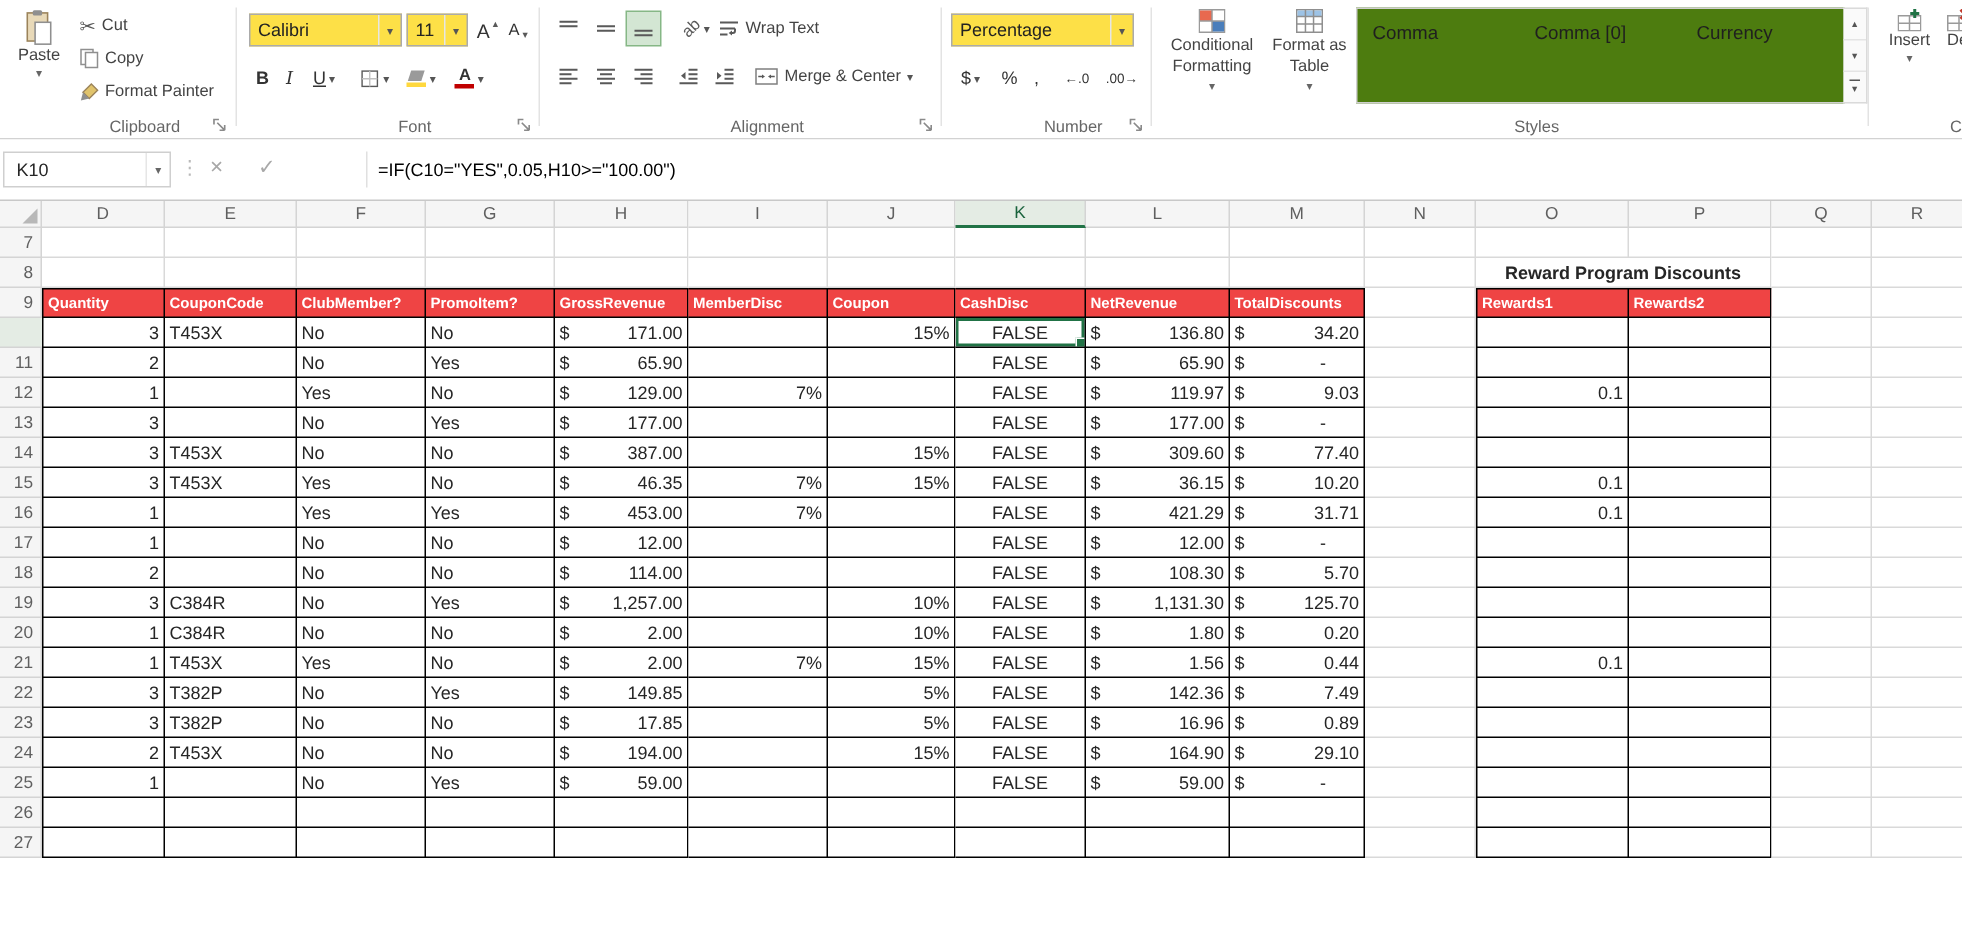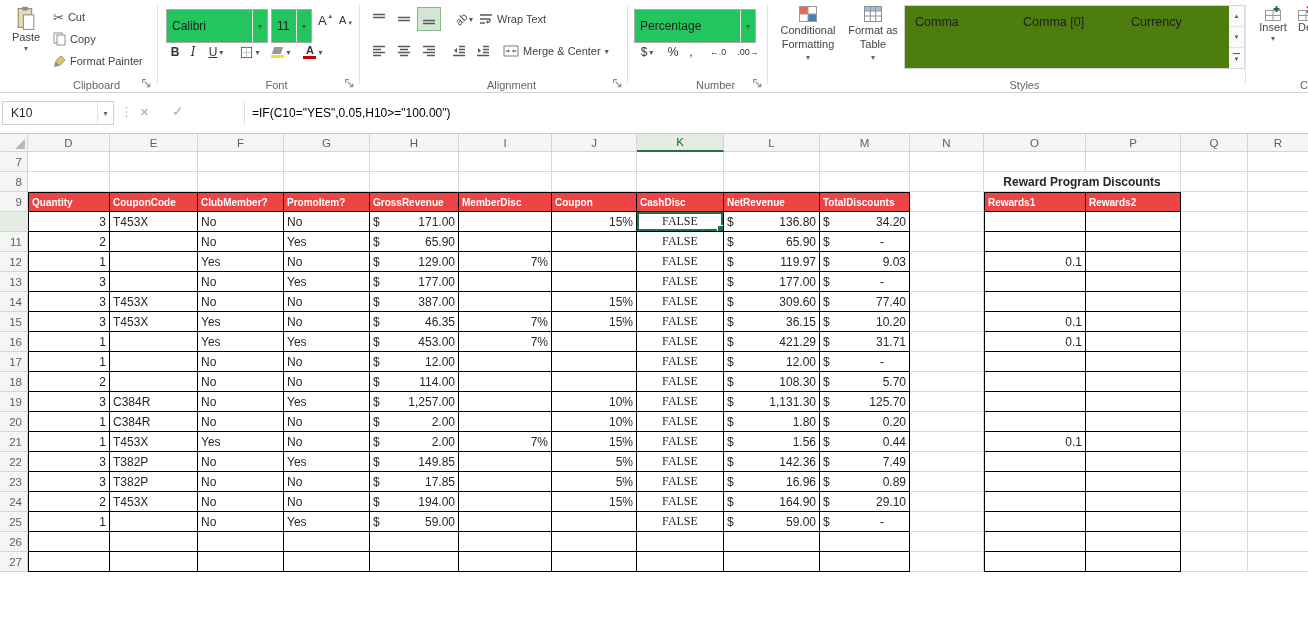--- a/index.html
+++ b/index.html
@@ -13,21 +13,21 @@
   
   .ribbon { position:absolute; top:0; left:0; width:1308px; height:93px; background:#fff; border-bottom:1px solid #d2d2d2; }
   .rgroup { position:absolute; top:0; height:92px; }
   .rgroup::after { content:''; position:absolute; right:0; top:5px; bottom:8px; width:1px; background:#e3e3e3; }
   .glabel { position:absolute; left:0; right:0; bottom:1px; text-align:center; font-size:11px; color:#666; white-space:nowrap;padding-left:35px; }
   .bigbtn { position:absolute; top:3px; height:74px; display:flex; flex-direction:column; align-items:center; padding-top:3px; font-size:11px; color:#444; cursor:default; }
   .bigbtn .dd { font-size:8px; color:#666; margin-top:1px; }
   .biglabel { width:64px; text-align:center; line-height:1.25; margin-top:2px; }
   .smbtn { position:absolute; height:20px; display:flex; align-items:center; gap:4px; font-size:11px; color:#444; padding:0 3px; white-space:nowrap; }
   .tbtn { position:absolute; height:22px; display:flex; align-items:center; justify-content:center; gap:2px; font-size:12px; color:#333; }
-  .combo { position:absolute; height:34px; background:#22c55e; border:1px solid #ababab; display:flex; align-items:center; font-size:12px; color:#222; padding-left:5px; }
+  .combo { position:absolute; height:22px; background:#fde047; border:1px solid #ababab; display:flex; align-items:center; font-size:12px; color:#222; padding-left:5px; }
   .combo .dd, .tbtn .dd, .smbtn .dd { font-size:8px; color:#555; }
   .combo .dd { margin-left:auto; align-self:stretch; width:15px; display:flex; align-items:center; justify-content:center; border-left:1px solid #e6e6e6; }
   .launcher { position:absolute; bottom:3px; width:11px; height:11px; }
   .hl { background:#d3e6d3; outline:1px solid #86b786; }
   .glyph { font-size:13px; color:#595959; }
   .orient { display:inline-block; transform:rotate(-45deg); font-size:11px; color:#595959; }
   .fillic, .fcic { display:flex; flex-direction:column; align-items:center; gap:1px; }
   .bucket { width:9px; height:7px; background:#9a9a9a; transform:skewX(-18deg); }
   .bar { width:13px; height:3px; }
   .fcA { font-size:11px; font-weight:bold; color:#333; line-height:9px; }
@@ -61,21 +61,21 @@
     font-size:12px;
   }
   .gh { background:#f5f5f5; border-right:1px solid #d4d4d4; border-bottom:1px solid #d4d4d4; color:#5f5f5f; font-size:11.5px; display:flex; align-items:center; justify-content:center; overflow:hidden; }
   .gh.rowh { justify-content:flex-end; padding-right:5px; }
   .corner { position:relative; }
   .corner::after { content:''; position:absolute; right:2px; bottom:2px; border-style:solid; border-width:0 0 10px 10px; border-color:transparent transparent #b8b8b8 transparent; }
   .selh-col { background:#e4ece4; border-bottom:2px solid #217346; color:#19623c; }
   .selh-row { background:#e4ece4; border-right:2px solid #217346; color:#19623c;padding-left:44px; }
   .cell { background:#fff; border-right:1px solid #d9d9d9; border-bottom:1px solid #d9d9d9; display:flex; align-items:center; padding:0 3px; overflow:hidden; white-space:nowrap; }
   .cell.ar { justify-content:flex-end; }
-  .cell.ac { justify-content:center;font-family:Liberation Serif, serif; }
+  .cell.ac { justify-content:center; }
   .cell.ttl { font-weight:bold; justify-content:center; }
   .cell.t { border-right-color:#000; border-bottom-color:#000; }
   .cell.tl { border-left:1px solid #000; }
   .cell.tt { border-top:1px solid #000; }
   .cell.th { background:#ef4444; color:#fff; font-weight:bold; font-size:10px; }
   .cell.acct { justify-content:space-between; }
   .cell.acct .dash { padding-right:22px; }
   .cell.sel { position:relative; box-shadow:inset 0 0 0 2px #217346; z-index:3; }
   .cell.sel::after { content:''; position:absolute; right:0; bottom:0; width:5px; height:5px; background:#217346; border-left:1px solid #fff; border-top:1px solid #fff; }
 </style>

